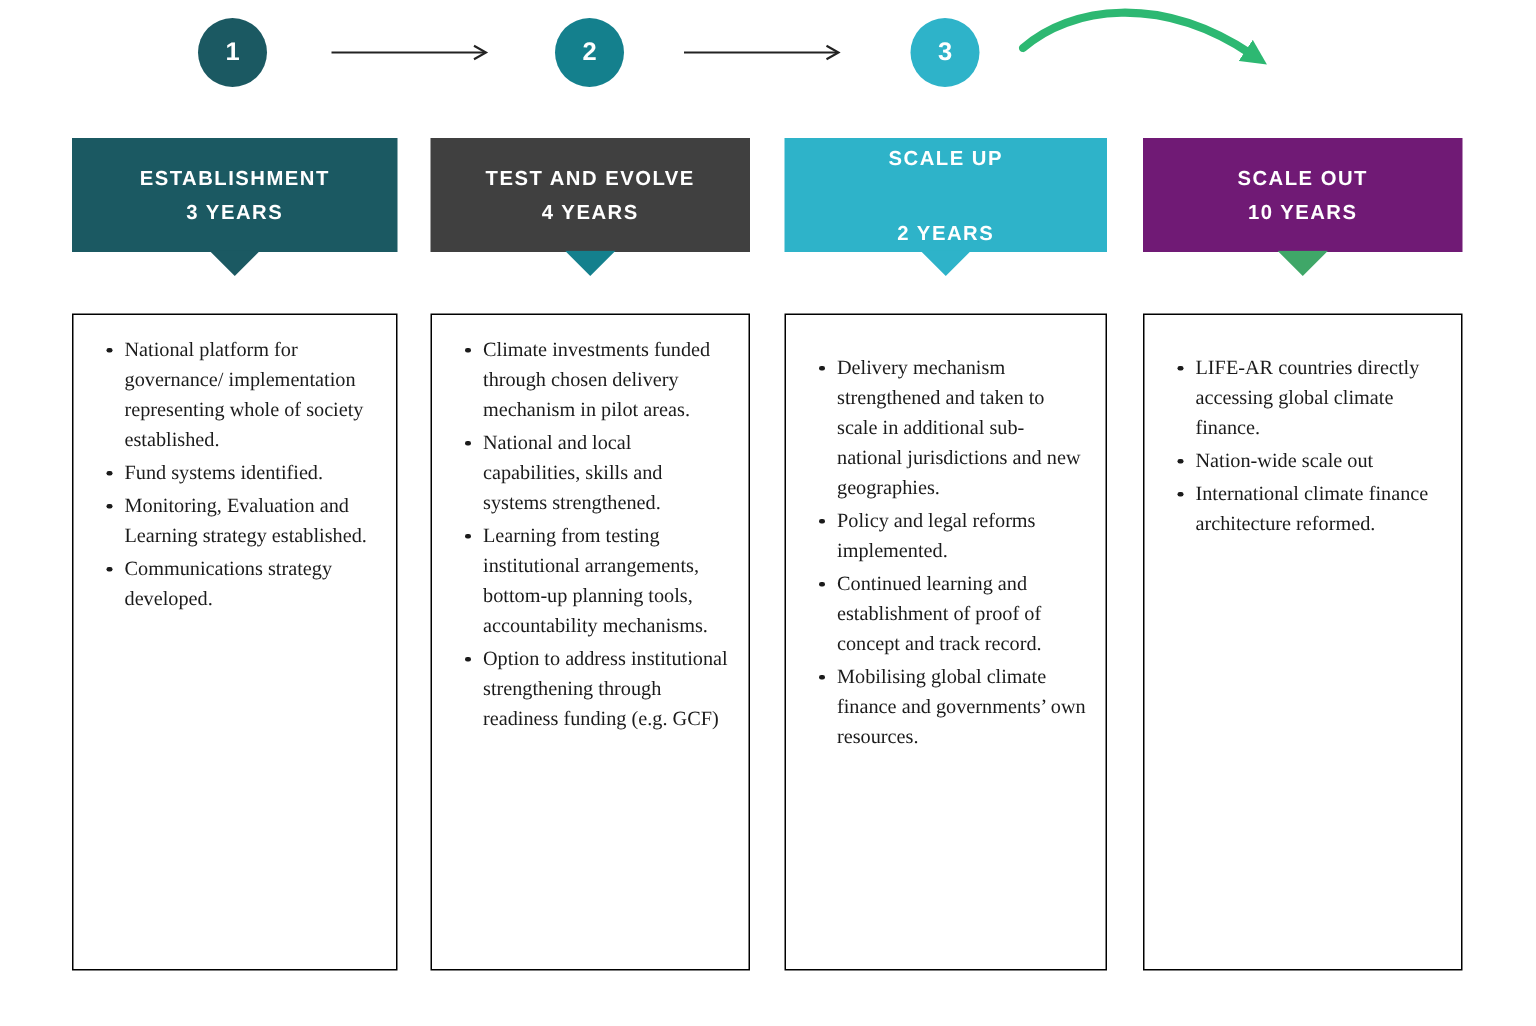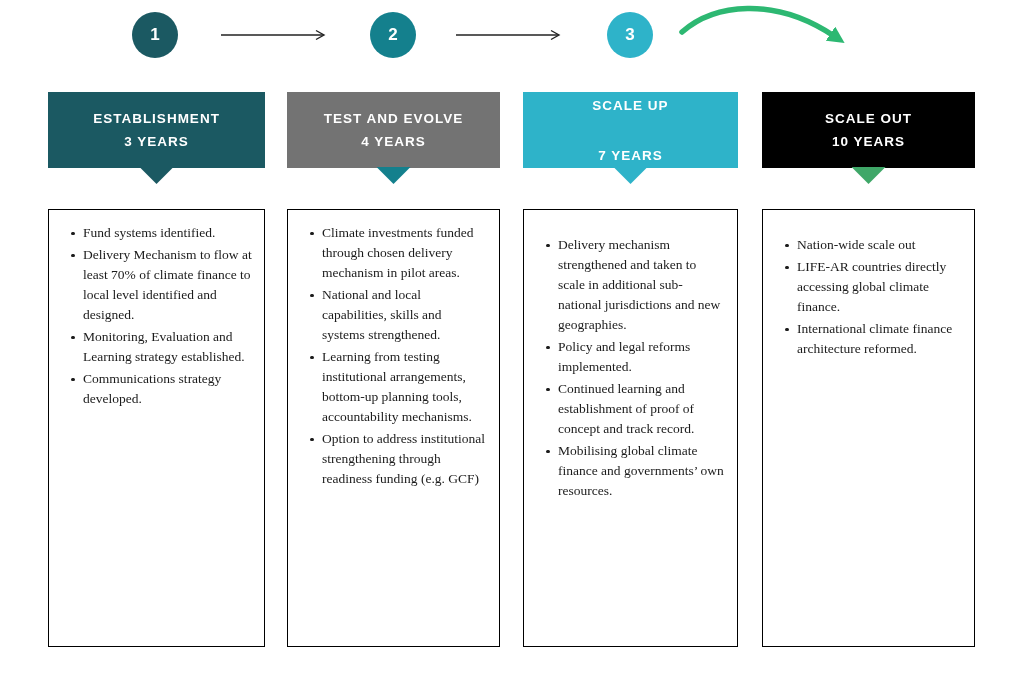--- a/index.html
+++ b/index.html
@@ -126,61 +126,61 @@
     <path d="M 6 32 C 38 4, 98 -4, 158 36" fill="none" style="stroke: var(--arrow-color);" stroke-width="5.5" stroke-linecap="round" marker-end="url(#ah)"></path>
   </svg>
 
   <div class="column col-1">
     <div class="phase-header" style="background-color: rgb(27, 89, 98);">
       <div class="phase-title">ESTABLISHMENT</div>
       <div class="phase-duration">3 YEARS</div>
     </div>
     <div class="pointer" style="background-color: rgb(27, 89, 98);"></div>
     <ul class="content-box">
+      <li>National platform for governance/ implementation representing whole of society established.</li>
       <li>Fund systems identified.</li>
-      <li>Delivery Mechanism to flow at least 70% of climate finance to local level identified and designed.</li>
       <li>Monitoring, Evaluation and Learning strategy established.</li>
       <li>Communications strategy developed.</li>
     </ul>
   </div>
 
   <div class="column col-2">
-    <div class="phase-header" style="background-color: #737373;">
+    <div class="phase-header" style="background-color: #404040;">
       <div class="phase-title">TEST AND EVOLVE</div>
       <div class="phase-duration">4 YEARS</div>
     </div>
     <div class="pointer" style="background-color: rgb(20, 128, 141);"></div>
     <ul class="content-box">
       <li>Climate investments funded through chosen delivery mechanism in pilot areas.</li>
       <li>National and local capabilities, skills and systems strengthened.</li>
       <li>Learning from testing institutional arrangements, bottom-up planning tools, accountability mechanisms.</li>
       <li>Option to address institutional strengthening through readiness funding (e.g. GCF)</li>
     </ul>
   </div>
 
   <div class="column col-3">
     <div class="phase-header" style="background-color: rgb(46, 179, 201); gap: 27px;">
       <div class="phase-title">SCALE UP</div>
-      <div class="phase-duration">7 YEARS</div>
+      <div class="phase-duration">2 YEARS</div>
     </div>
     <div class="pointer" style="background-color: rgb(46, 179, 201);"></div>
     <ul class="content-box">
       <li>Delivery mechanism strengthened and taken to scale in additional sub-national jurisdictions and new geographies.</li>
       <li>Policy and legal reforms implemented.</li>
       <li>Continued learning and establishment of proof of concept and track record.</li>
       <li>Mobilising global climate finance and governments’ own resources.</li>
     </ul>
   </div>
 
   <div class="column col-4">
-    <div class="phase-header" style="background-color: #000000;">
+    <div class="phase-header" style="background-color: #701a75;">
       <div class="phase-title">SCALE OUT</div>
       <div class="phase-duration">10 YEARS</div>
     </div>
     <div class="pointer" style="background-color: rgb(63, 167, 104);"></div>
     <ul class="content-box">
+      <li>LIFE-AR countries directly accessing global climate finance.</li>
       <li>Nation-wide scale out</li>
-      <li>LIFE-AR countries directly accessing global climate finance.</li>
       <li>International climate finance architecture reformed.</li>
     </ul>
   </div>
 
 </div>
 
 </body></html>

